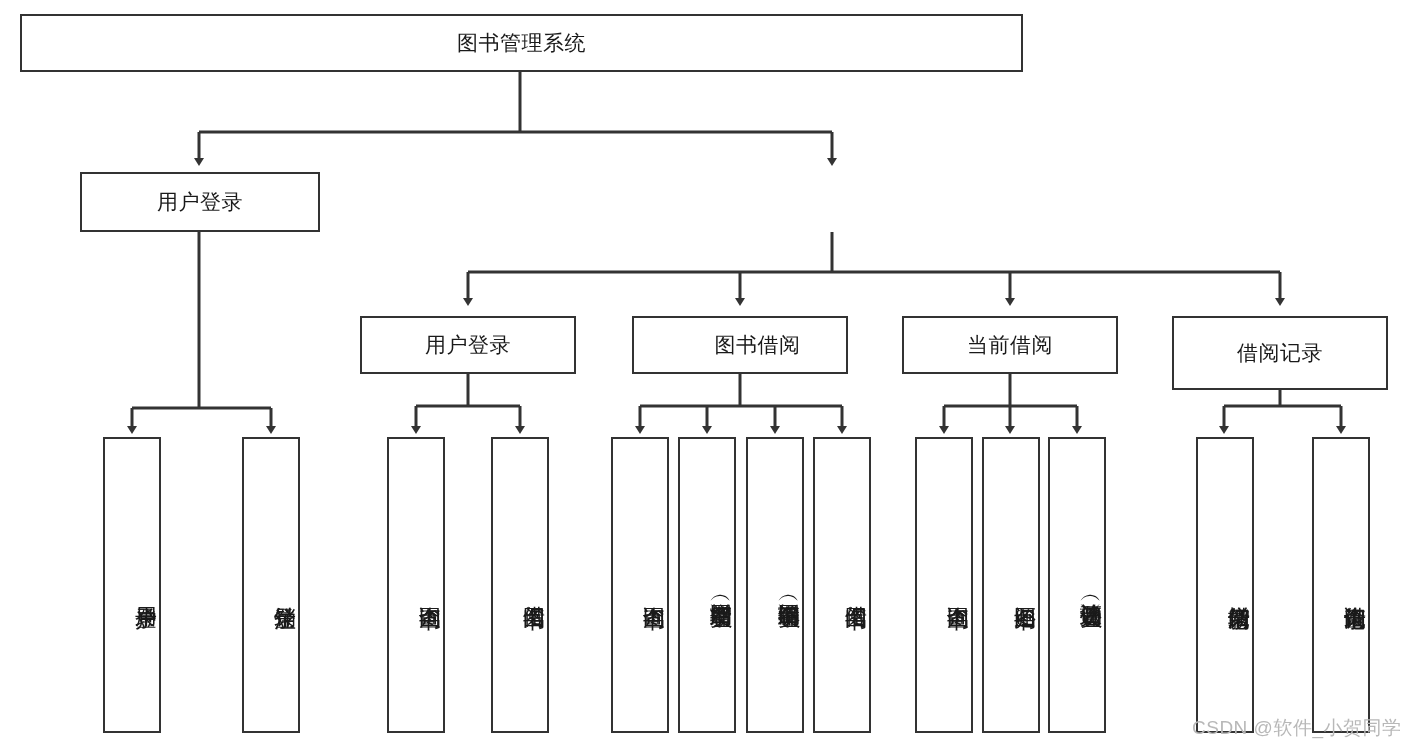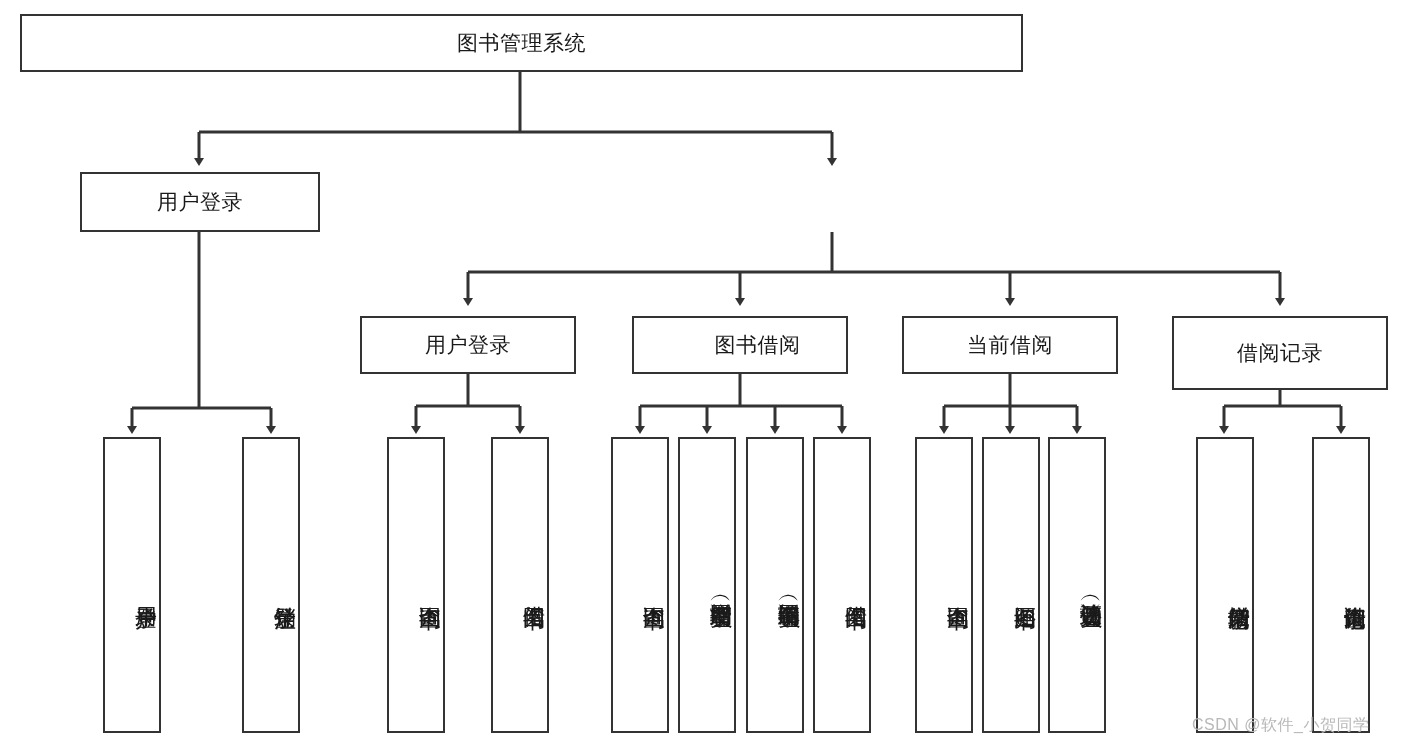--- a/index.html
+++ b/index.html
@@ -54,21 +54,21 @@
     position: absolute;
     left: 0;
     top: 0;
     width: 1405px;
     height: 747px;
     pointer-events: none;
   }
   .watermark {
     position: absolute;
     color: #b8b8b8;
-    font-size: 16px;
+    font-size: 19px;
     letter-spacing: 0.5px;
     white-space: nowrap;
     user-select: none;
   }
 </style>
 </head>
 <body>
 
 <div id="canvas">
 

